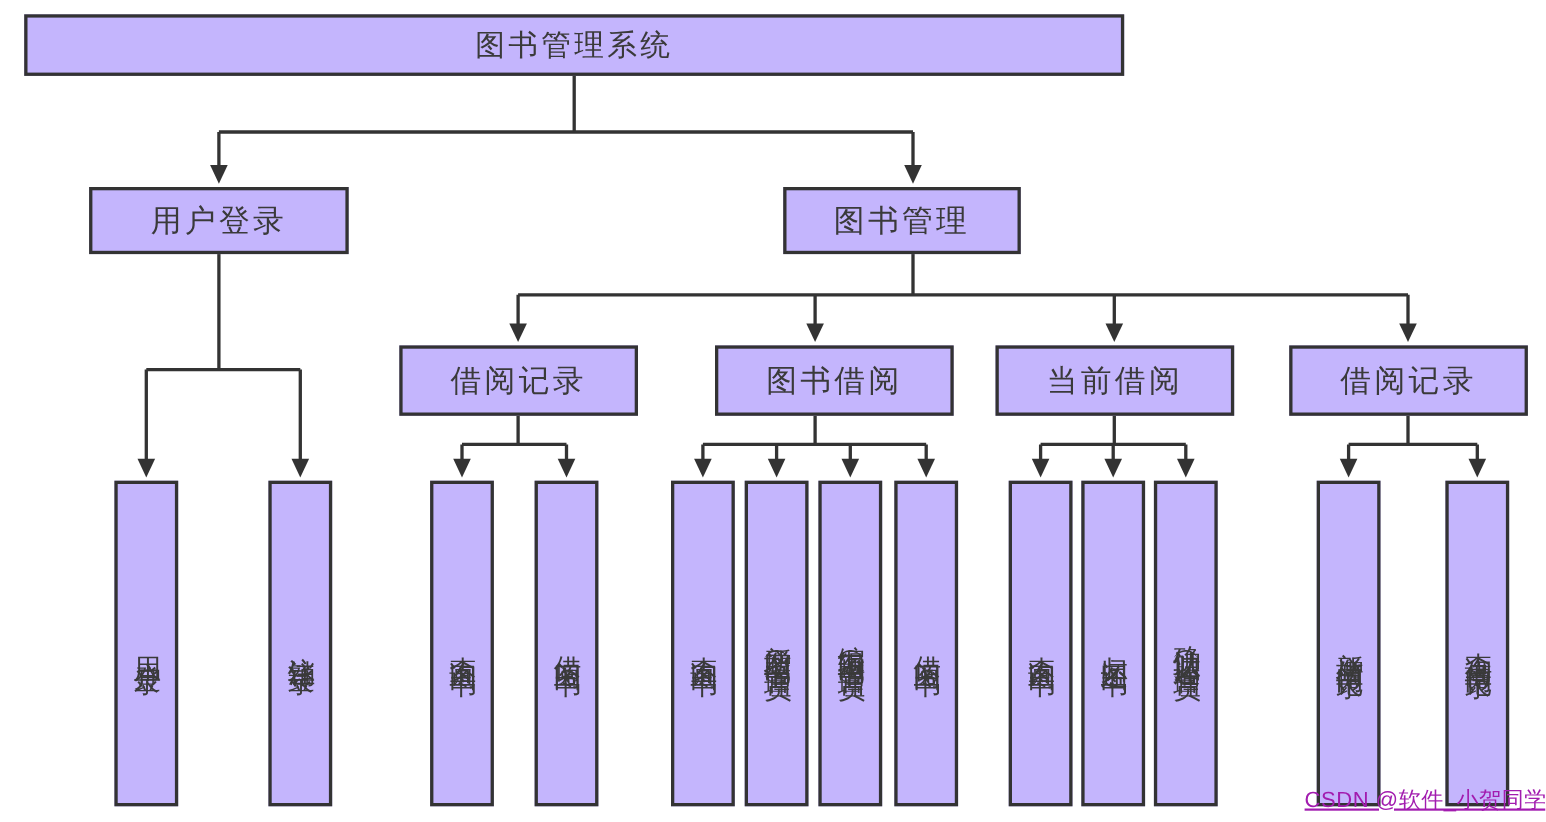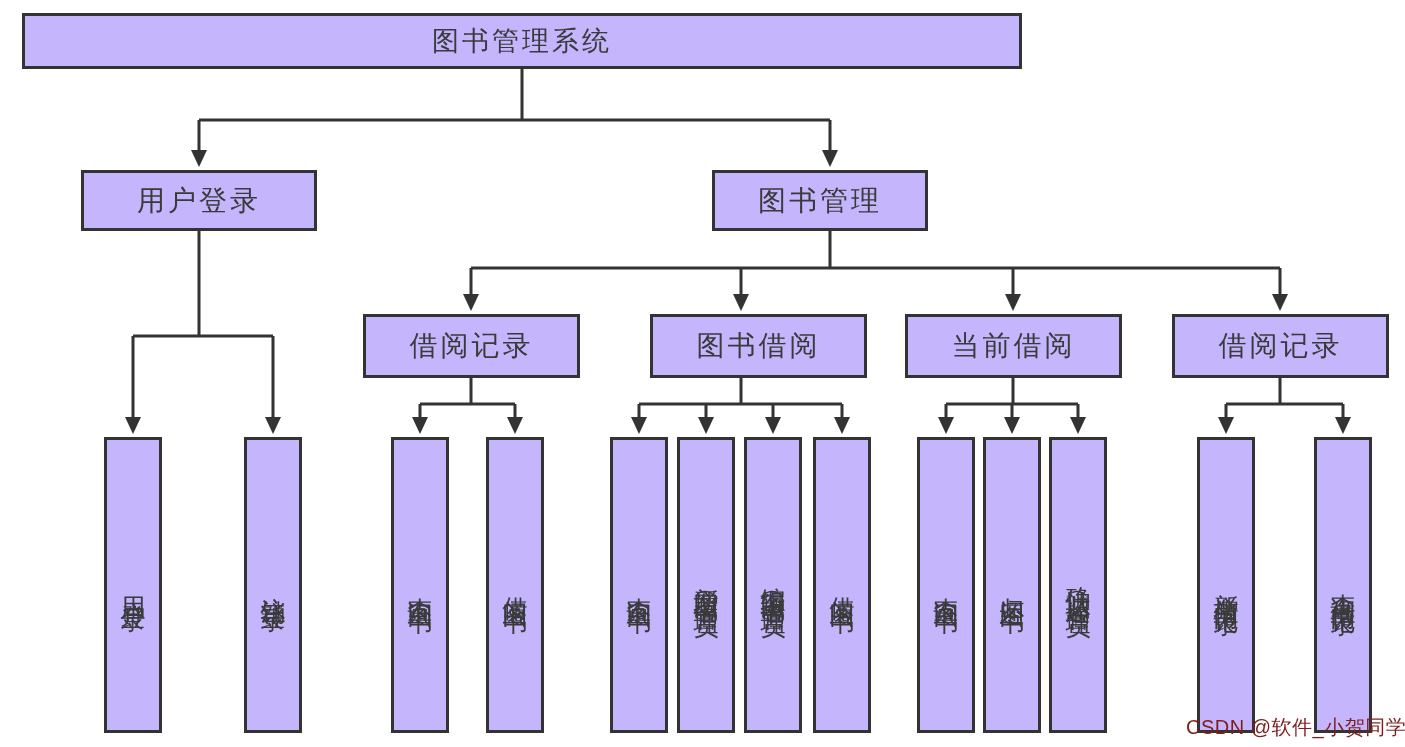--- a/index.html
+++ b/index.html
@@ -39,22 +39,23 @@
     font-size: 25px;
     letter-spacing: 4px;
     line-height: 1;
   }
   .watermark {
     position: absolute;
     left: 1186px;
     top: 714px;
     font-size: 20px;
     letter-spacing: 0.5px;
-    color: #7f1d1d;
+    color: #a21caf;
     white-space: nowrap;
+    text-decoration: underline;
   }
 </style>
 </head>
 <body>
 
 <div class="canvas">
 
   <svg class="connectors" viewBox="0 0 1405 747" xmlns="http://www.w3.org/2000/svg">
     <g stroke="#333333" stroke-width="3" fill="none">
 

